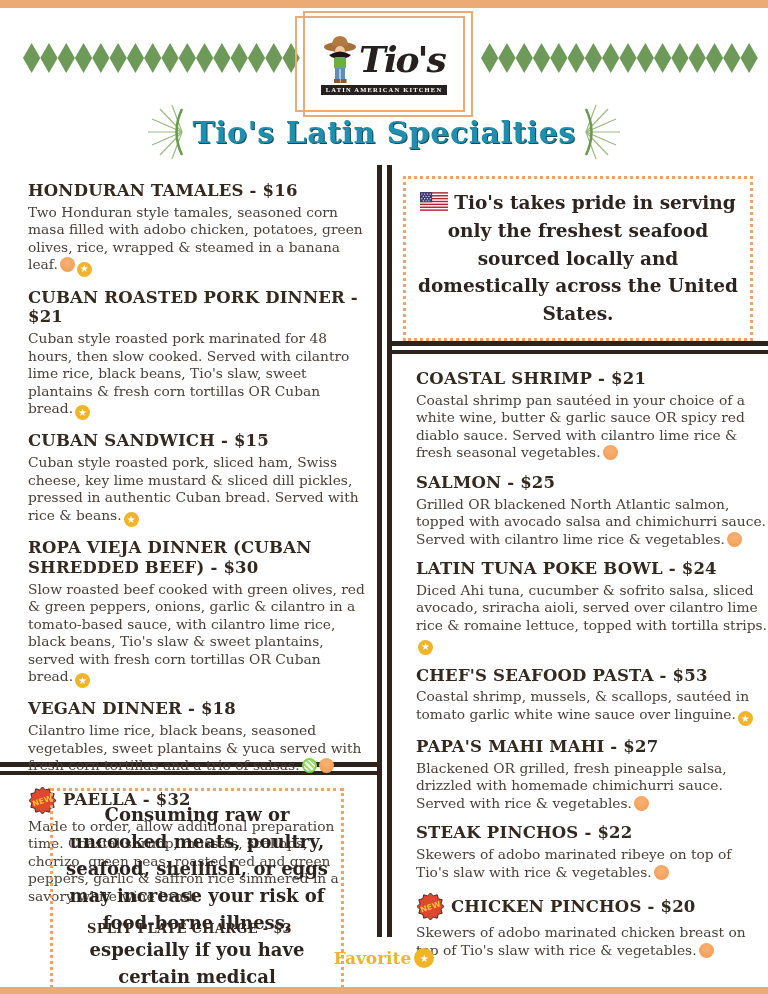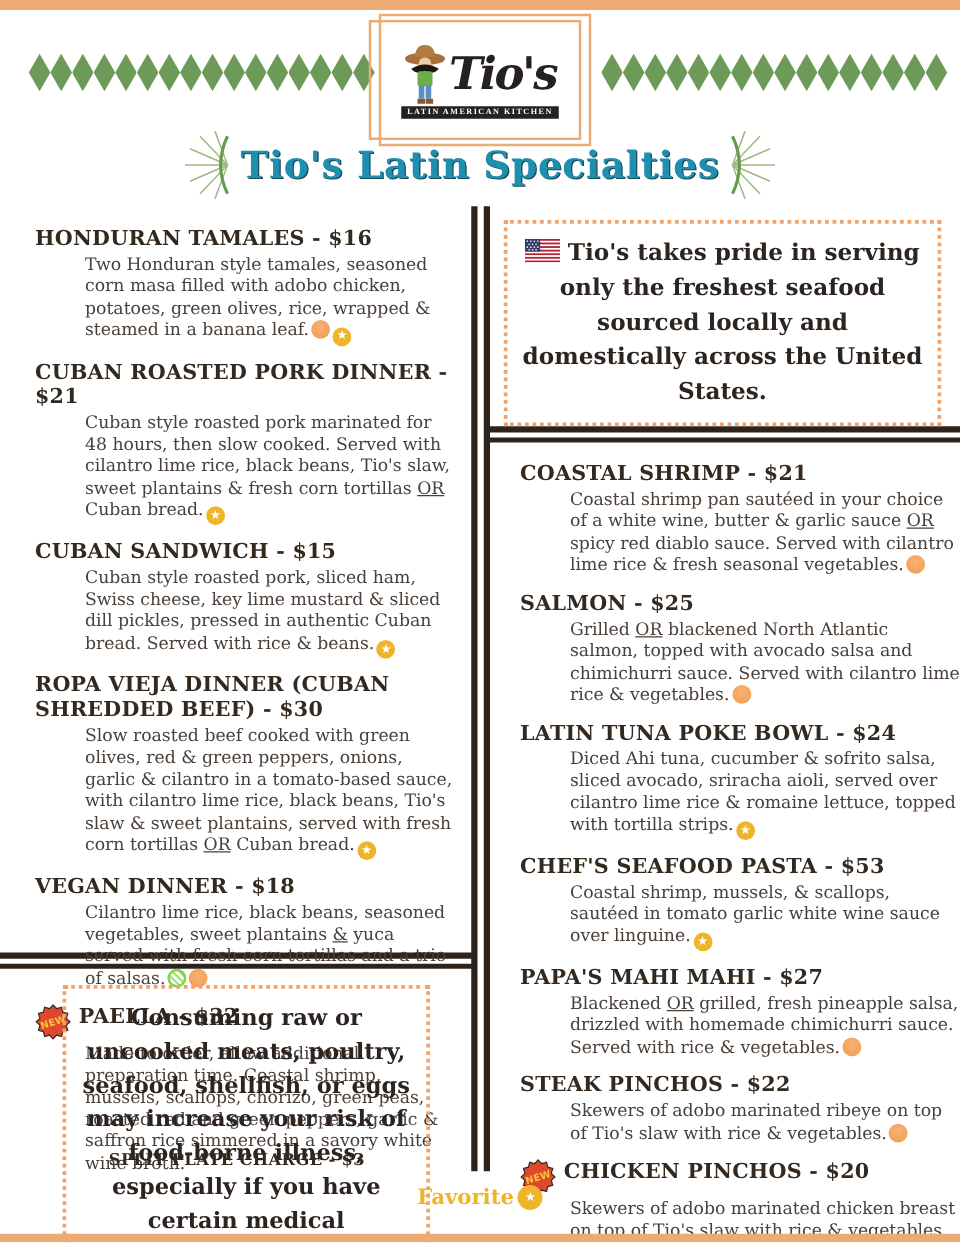--- a/index.html
+++ b/index.html
@@ -38,24 +38,24 @@
         border-left:5px solid #2d231d;border-right:5px solid #2d231d;box-sizing:border-box;}
   .hdiv{height:13px;border-top:5px solid #2d231d;border-bottom:4px solid #2d231d;
         box-sizing:border-box;position:absolute;}
   .hdiv-right{left:390px;width:378px;top:341px;}
   .hdiv-left{left:0;width:379px;top:762px;}
 
   
   .col-left{position:absolute;left:28px;top:170px;width:338px;}
   .col-right-items{position:absolute;left:416px;top:358px;width:352px;}
   .menu-item{margin-top:11px;}
-  .item-name{display:flex;align-items:flex-start;gap:6px;font-size:16.5px;font-weight:bold;
+  .item-name{display:flex;align-items:center;gap:6px;font-size:16.5px;font-weight:bold;
              color:#33291f;line-height:1.2;letter-spacing:0.2px;}
-  .item-desc{font-size:13.8px;line-height:17.5px;color:#4a4039;margin-top:3px;margin-left:40px;}
-  .u{text-decoration:underline;}
+  .item-desc{font-size:13.8px;line-height:17.5px;color:#4a4039;margin-top:3px;}
+  .u{}
 
   
   .dot-icon{display:inline-flex;align-items:center;justify-content:center;
             width:15px;height:15px;border-radius:50%;vertical-align:-3px;margin-left:2px;}
   .icon-fav{background:#f0b429;color:#fff;font-size:10px;font-family:"DejaVu Sans",sans-serif;}
   .icon-gf{background:radial-gradient(circle at 50% 38%,#f8b275,#f19a4e);}
   .icon-vegan{border:2px solid #7ed645;width:11px;height:11px;
               background:repeating-linear-gradient(45deg,#9fe86f 0 2px,#fff 2px 4px);}
   .legend-ic{width:20px;height:20px;margin-left:3px;vertical-align:-5px;}
   .legend-ic.icon-vegan{width:16px;height:16px;}

